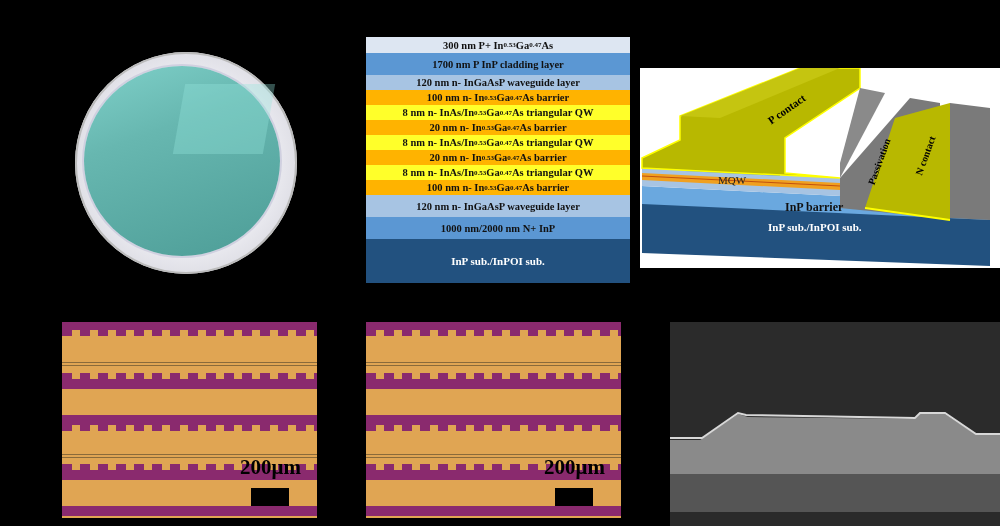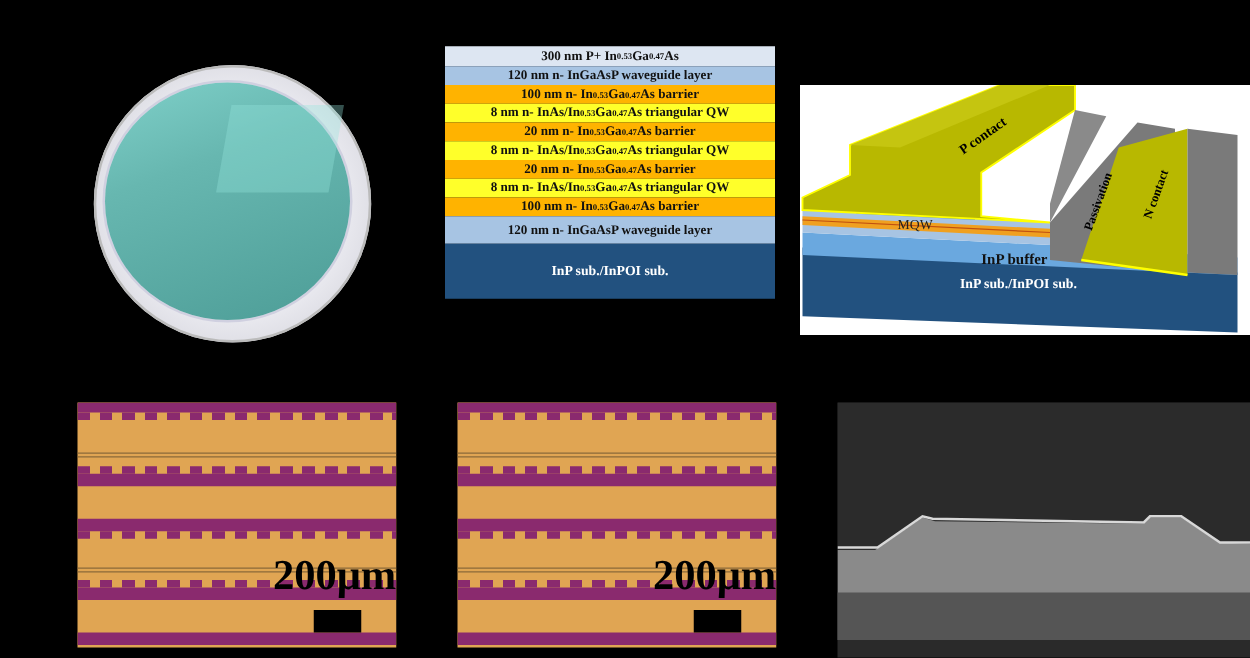--- a/index.html
+++ b/index.html
@@ -5,33 +5,33 @@
   html,body{margin:0;padding:0;background:#000;}
   body{width:1000px;height:526px;position:relative;overflow:hidden;font-family:"Liberation Serif",serif;}
   .panel{position:absolute;}
   
   #wafer{left:75px;top:52px;width:222px;height:222px;}
   .wafer-ring{position:absolute;inset:0;border-radius:50%;background:radial-gradient(circle,#e8e8ee 60%,#c9c9d2 100%);box-shadow:0 0 0 2px #bbb inset;}
   .wafer-disc{position:absolute;left:9px;top:14px;width:196px;height:190px;border-radius:50%;
     background:linear-gradient(160deg,#7fd0c9 0%,#67b7b0 35%,#4d9d97 100%);box-shadow:0 0 0 2px #d0d0e0;}
   .wafer-refl{position:absolute;left:95px;top:18px;width:90px;height:70px;background:rgba(150,230,220,.35);transform:skewX(-10deg);}
   
-  #stack{left:356px;top:37px;width:264px;height:246px;display:flex;flex-direction:column;}
+  #stack{left:366px;top:37px;width:264px;height:246px;display:flex;flex-direction:column;}
   .layer{display:flex;align-items:center;justify-content:center;font-weight:bold;font-size:10.5px;color:#111;white-space:nowrap;}
   .layer sub{font-size:7px;}
   
   #device{left:640px;top:68px;width:360px;height:200px;background:#fff;}
   
   .micro{top:322px;width:255px;height:196px;background:#e0a553;overflow:hidden;}
   #micro1{left:62px;}
   #micro2{left:366px;}
   .stripe{position:absolute;left:0;right:0;height:14px;background:#8a2a6e;}
   .teeth{position:absolute;left:0;right:0;height:6px;background:repeating-linear-gradient(90deg,#8a2a6e 0 10px,transparent 10px 18px);}
   .line{position:absolute;left:0;right:0;height:1px;background:#8a6a3a;}
-  .scale-text{position:absolute;right:0;bottom:38px;font-weight:bold;font-size:34px;color:#000;}
+  .scale-text{position:absolute;right:16px;bottom:38px;font-weight:bold;font-size:21px;color:#000;}
   .scale-bar{position:absolute;right:28px;bottom:12px;width:38px;height:18px;background:#000;}
   
   #sem{left:670px;top:322px;width:330px;height:204px;background:#2a2a2a;}
   .sem-footer{position:absolute;left:0;right:0;bottom:0;height:14px;background:#fff;font-family:"Liberation Sans",sans-serif;font-size:8.5px;color:#222;display:flex;align-items:center;}
   .sem-footer span{position:absolute;}
 </style>
 </head>
 <body>
 
 <div class="panel" id="wafer">
@@ -41,20 +41,23 @@
   </div>
 </div>
 
 <div class="panel" id="stack">
     <div class="layer" style="background: rgb(221, 230, 242); height: 16px;">
       <span>300 nm P+ In</span>
       <sub>0.53</sub>
       <span>Ga</span>
       <sub>0.47</sub>
       <span>As</span>
+    </div>
+    <div class="layer" style="background: rgb(91, 151, 211); height: 22px;">
+      <span>1700 nm P InP cladding layer</span>
     </div>
     <div class="layer" style="background: rgb(167, 196, 227); height: 15px;">
       <span>120 nm n- InGaAsP waveguide layer</span>
     </div>
     <div class="layer" style="background: rgb(255, 179, 0); height: 15px;">
       <span>100 nm n- In</span>
       <sub>0.53</sub>
       <span>Ga</span>
       <sub>0.47</sub>
       <span>As barrier</span>
@@ -97,20 +100,23 @@
     <div class="layer" style="background: rgb(255, 179, 0); height: 15px;">
       <span>100 nm n- In</span>
       <sub>0.53</sub>
       <span>Ga</span>
       <sub>0.47</sub>
       <span>As barrier</span>
     </div>
     <div class="layer" style="background: rgb(167, 196, 227); height: 22px;">
       <span>120 nm n- InGaAsP waveguide layer</span>
     </div>
+    <div class="layer" style="background: rgb(91, 151, 211); height: 22px;">
+      <span>1000 nm/2000 nm N+ InP</span>
+    </div>
     <div class="layer" style="background: rgb(34, 81, 127); height: 44px; color: rgb(255, 255, 255); font-size: 11px;">
       <span>InP sub./InPOI sub.</span>
     </div>
   </div>
 
 <div class="panel" id="device">
   <svg width="360" height="200" viewBox="0 0 360 200">
 
     <polygon points="2,130 200,140 350,150 350,198 2,185" fill="#22517f"></polygon>
     <polygon points="2,118 200,128 350,138 350,152 2,136" fill="#6aa8df"></polygon>
@@ -129,21 +135,21 @@
     <polygon points="220,20 245,25 200,110 200,95" fill="#8a8a8a"></polygon>
 
     <polygon points="225,140 255,50 310,35 310,152" fill="#b8b800"></polygon>
     <line x1="225" y1="140" x2="310" y2="152" stroke="#ffff00" stroke-width="2"></line>
     <polygon points="310,35 350,40 350,152 310,150" fill="#7a7a7a"></polygon>
   </svg>
   <div style="position:absolute;left:125px;top:35px;transform:rotate(-35deg);font-weight:bold;font-size:11px;">P contact</div>
   <div style="position:absolute;left:215px;top:88px;transform:rotate(-70deg);font-weight:bold;font-size:10px;">Passivation</div>
   <div style="position:absolute;left:265px;top:82px;transform:rotate(-70deg);font-weight:bold;font-size:10px;">N contact</div>
   <div style="position:absolute;left:78px;top:106px;font-weight:normal;font-size:11px;color:#222;">MQW</div>
-  <div style="position:absolute;left:145px;top:132px;font-weight:bold;font-size:12px;color:#111;">InP buffer</div>
+  <div style="position:absolute;left:145px;top:132px;font-weight:bold;font-size:12px;color:#111;">InP barrier</div>
   <div style="position:absolute;left:128px;top:153px;font-weight:bold;font-size:11px;color:#fff;">InP sub./InPOI sub.</div>
 </div>
 
 <div class="panel micro" id="micro1">
   <div class="stripe" style="top:0;height:8px"></div>
   <div class="teeth" style="top:8px"></div>
   <div class="line" style="top:40px"></div>
   <div class="line" style="top:43px"></div>
   <div class="teeth" style="top:51px"></div>
   <div class="stripe" style="top:57px;height:10px"></div>

